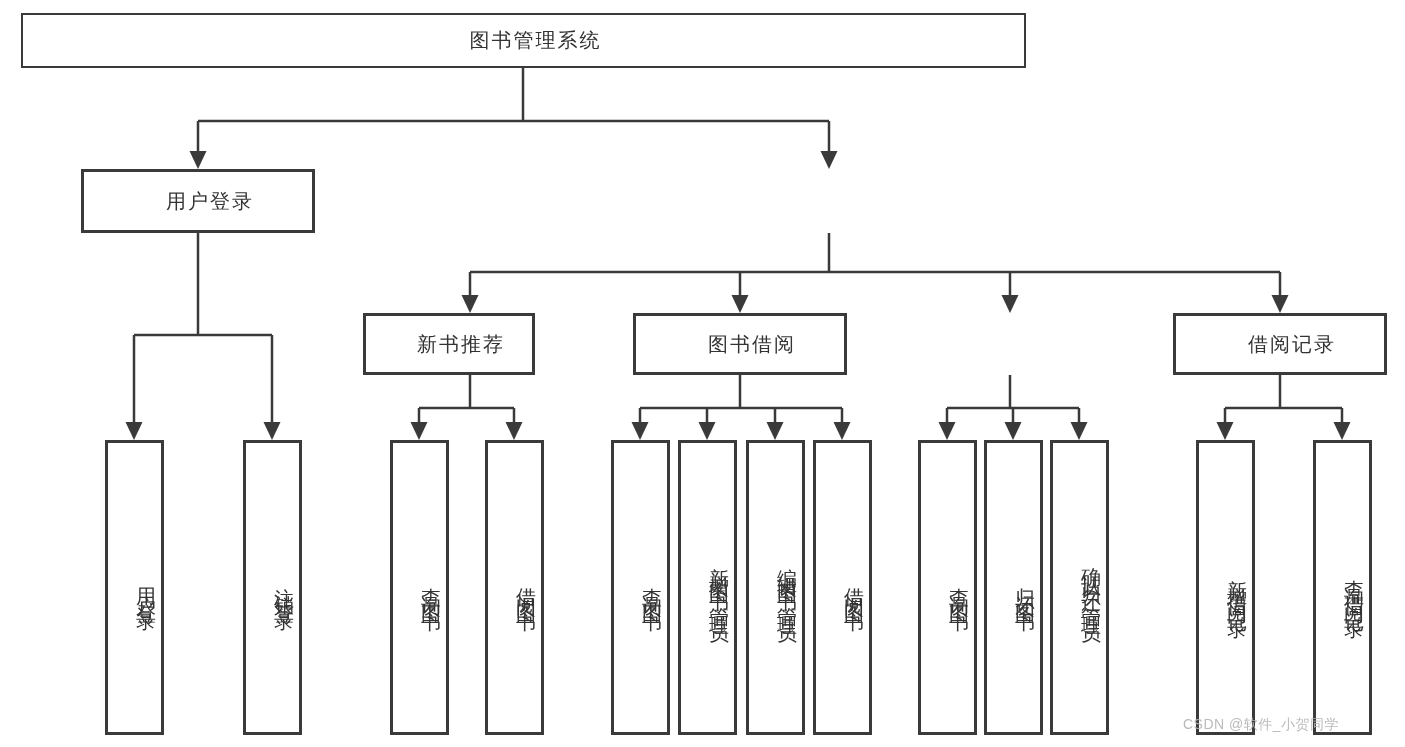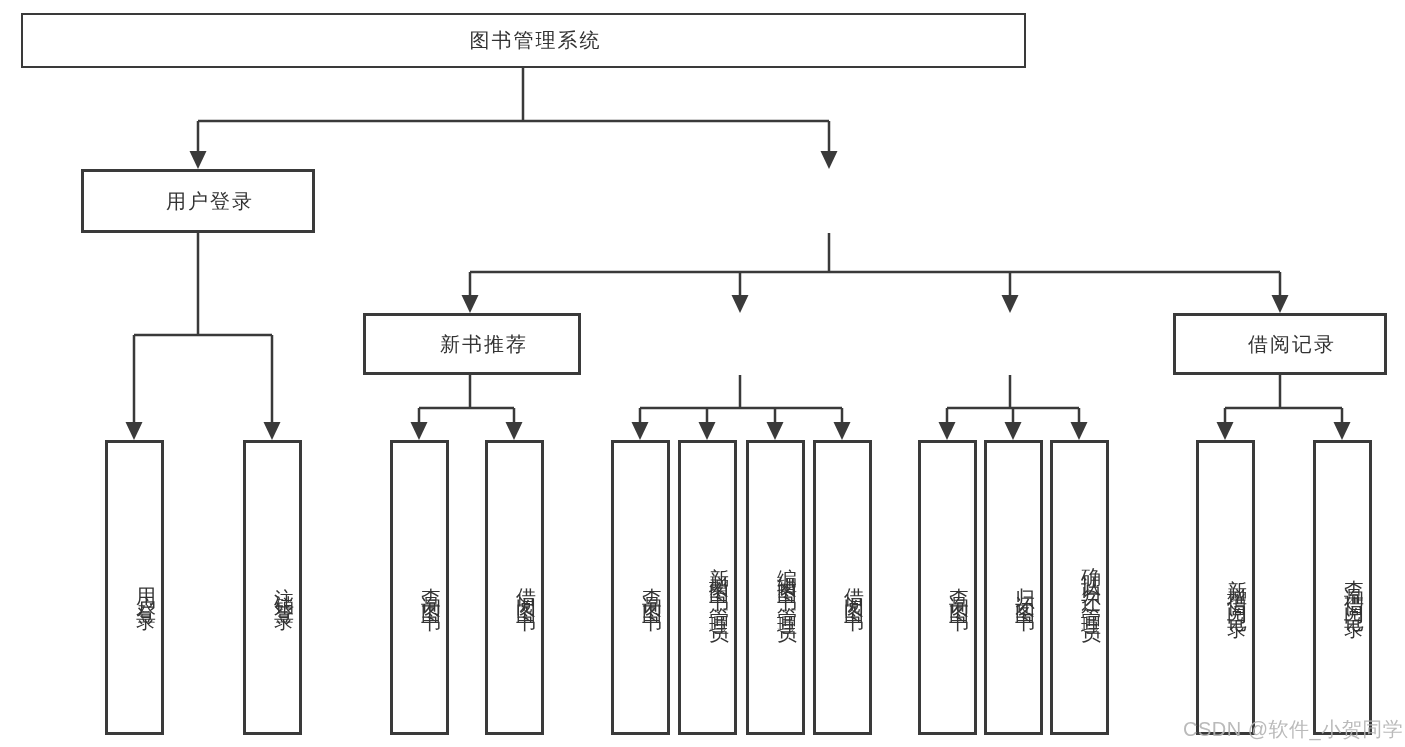--- a/index.html
+++ b/index.html
@@ -41,21 +41,21 @@
     font-size: 20px;
     letter-spacing: 8px;
     color: #333333;
     line-height: 1;
   }
   #watermark {
     position: absolute;
     left: 1183px;
     top: 716px;
     z-index: 2;
-    font-size: 20px;
+    font-size: 14px;
     color: #b5b5b5;
     opacity: 0.92;
     white-space: nowrap;
     letter-spacing: 0.5px;
   }
 </style>
 </head>
 <body>
 
 <div id="stage">
@@ -101,22 +101,25 @@
   </svg>
 
   <div class="node root" style="left:21px; top:13px; width:1005px; height:55px;">
     <span class="hlabel">图书管理系统</span>
   </div>
 
   <div class="node" style="left:81px; top:169px; width:234px; height:64px;">
     <span class="hlabel">用户登录</span>
   </div>
 
-  <div class="node" style="left:363px; top:313px; width:218px; height:62px;">
+  <div class="node" style="left:363px; top:313px; width:172px; height:62px;">
     <span class="hlabel">新书推荐</span>
+  </div>
+  <div class="node" style="left:633px; top:313px; width:214px; height:62px;">
+    <span class="hlabel">图书借阅</span>
   </div>
   <div class="node" style="left:1173px; top:313px; width:214px; height:62px;">
     <span class="hlabel">借阅记录</span>
   </div>
 
   <div class="node" style="left:105px; top:440px; width:59px; height:295px;">
     <span class="vlabel">用户登录</span>
   </div>
   <div class="node" style="left:243px; top:440px; width:59px; height:295px;">
     <span class="vlabel">注销登录</span>

